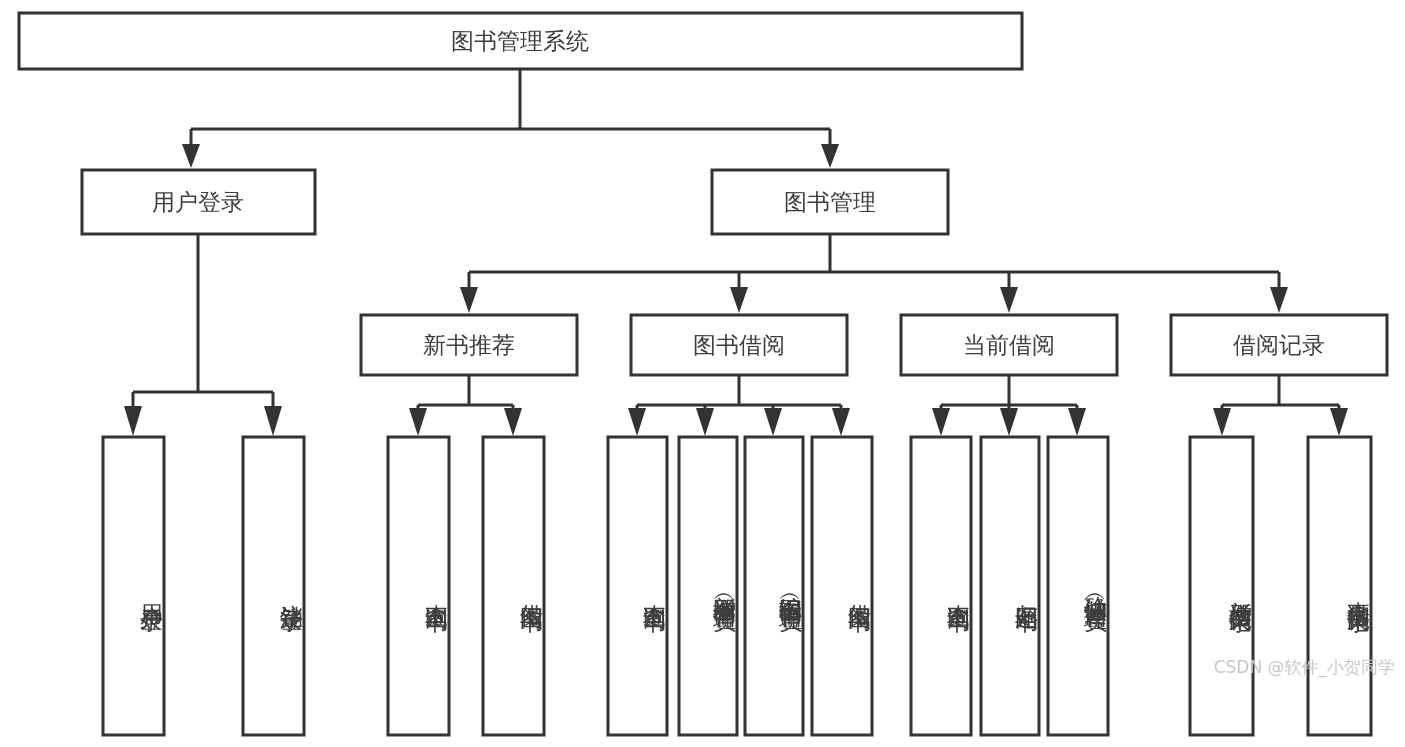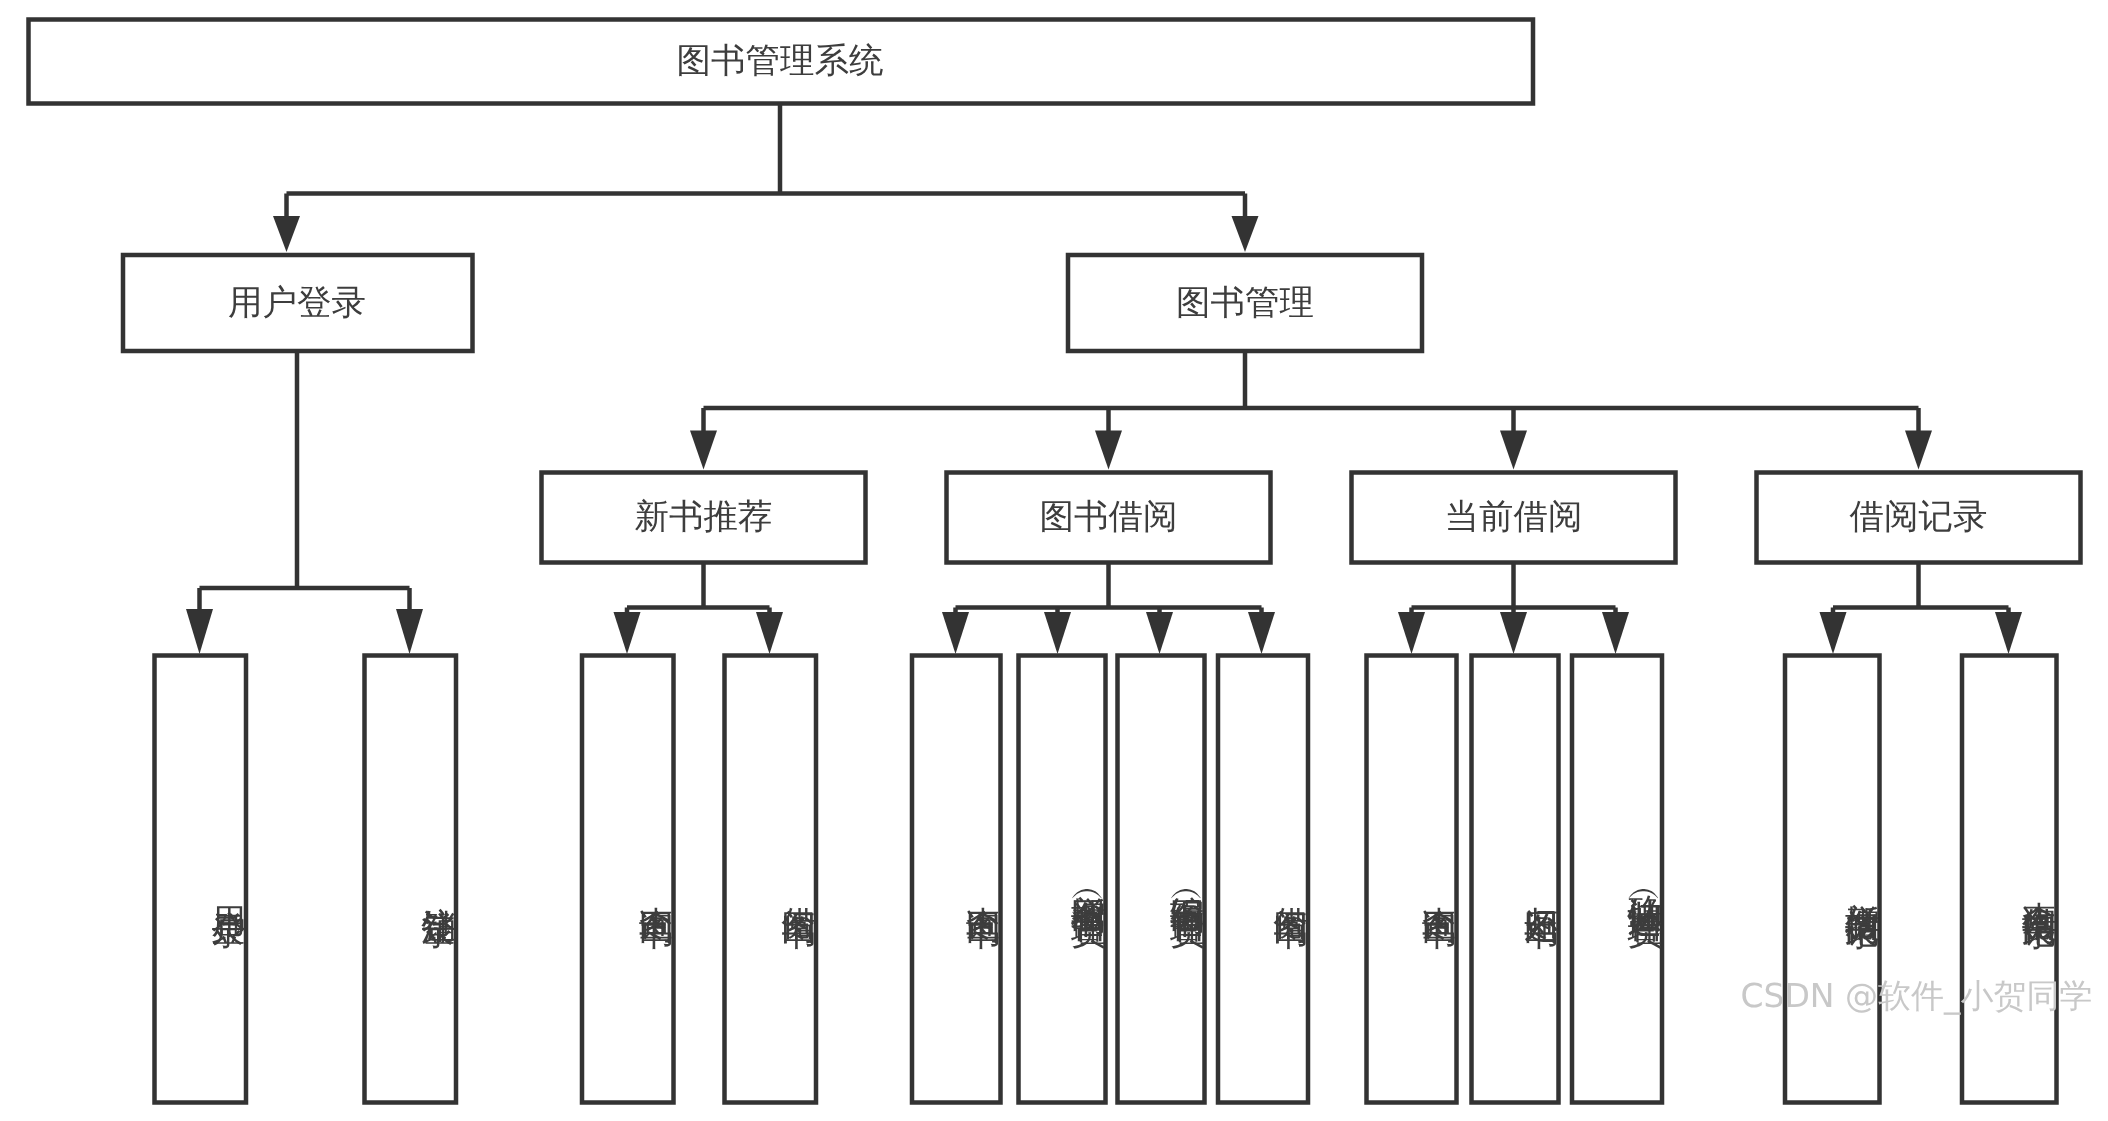--- a/index.html
+++ b/index.html
@@ -63,21 +63,21 @@
     align-items: flex-start;
     justify-content: center;
     pointer-events: none;
   }
   .watermark {
     position: absolute;
     right: 10px;
     bottom: 4px;
     color: #c8c8c8;
     font-family: "DejaVu Sans", "Liberation Sans", sans-serif;
-    font-size: 22px;
+    font-size: 17px;
     white-space: nowrap;
   }
 </style>
 </head>
 <body>
 
 <div id="diagram-root">
 
   <svg id="tree-svg" viewBox="0 0 1405 747">
 

